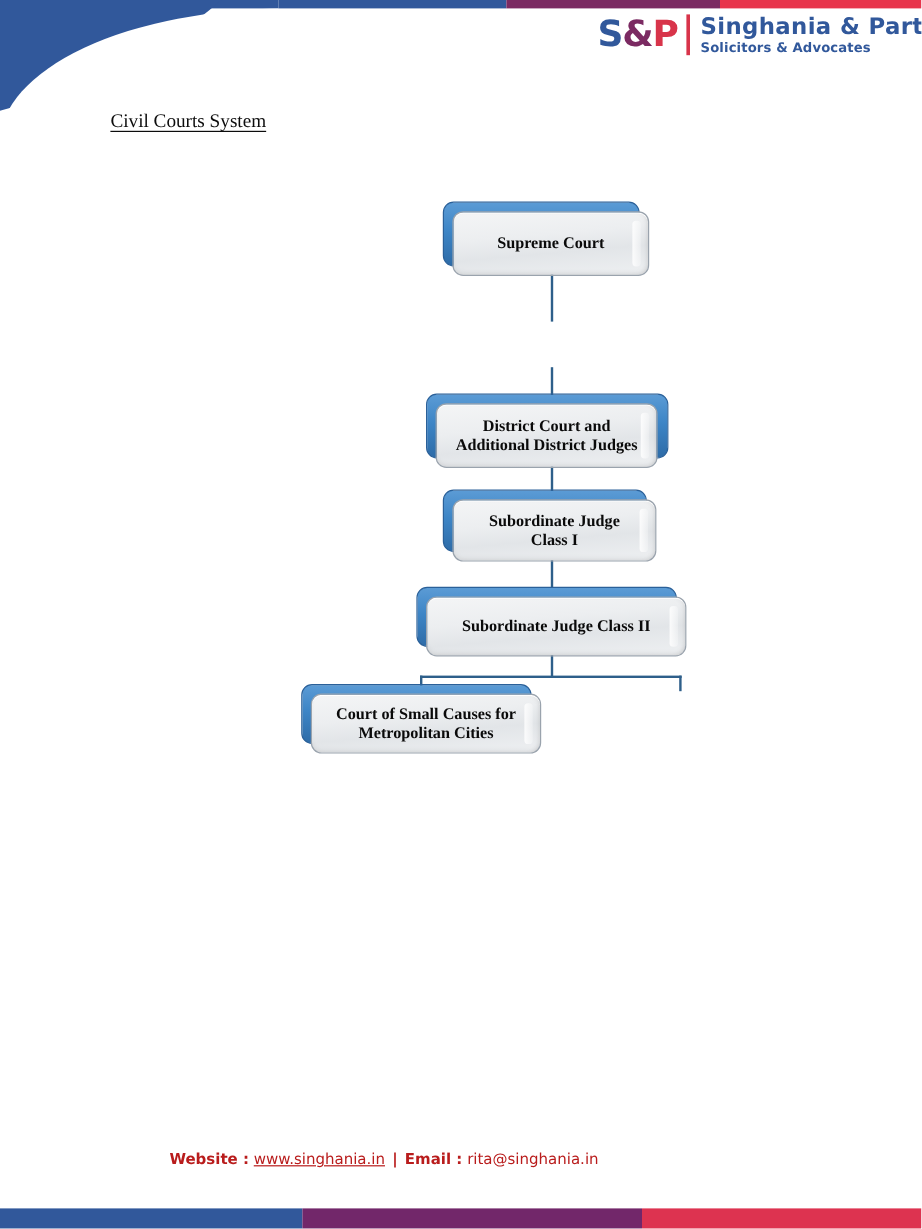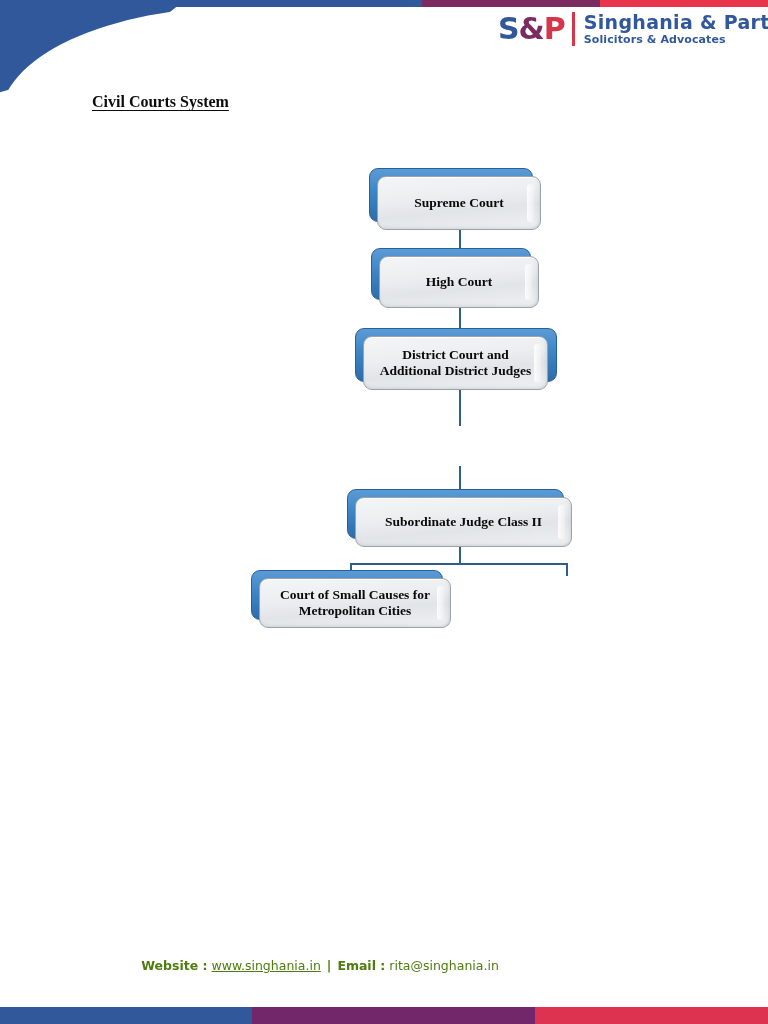--- a/index.html
+++ b/index.html
@@ -72,21 +72,21 @@
   }
   .logo-tagline {
     font-size: 11px; font-weight: bold; color: #31589b;
     letter-spacing: 0.1px; white-space: nowrap; margin-top: 1px;
   }
 
   
   .page-title {
     position: absolute;
     left: 92px; top: 93px;
-    font-size: 16px; font-weight: bold;
+    font-size: 16px; font-weight: normal;
     color: #0c0c0c;
     text-decoration: underline;
     text-underline-offset: 3px;
     white-space: nowrap;
   }
 
   
   .chart { position: absolute; left: 0; top: 0; width: 768px; height: 1024px; margin-left: 47px; }
 
   .node { position: absolute; }
@@ -130,21 +130,21 @@
   .conn-v { width: 2px; }
   .conn-h { height: 2px; }
 
   
   .footer {
     position: absolute;
     left: 0; top: 958px; width: 640px;
     text-align: center;
     font-family: "DejaVu Sans", sans-serif;
     font-size: 12.5px;
-    color: #4d7c0f;
+    color: #b91c1c;
   }
   .footer b { font-weight: bold; }
   .footer .url { text-decoration: underline; }
   .footer .sep { padding: 0 2px; font-weight: bold; }
 
   .botbar { position: absolute; bottom: 0; height: 17px; }
   .botbar-blue   { left: 0px;   width: 252px; background: #31589b; }
   .botbar-purple { left: 252px; width: 283px; background: #72276a; }
   .botbar-red    { left: 535px; width: 233px; background: #dd3350; }
 </style>
@@ -184,35 +184,36 @@
     <div class="conn conn-v" style="left:303px; top:563px;  height:13px;"></div>
     <div class="conn conn-v" style="left:519px; top:563px;  height:13px;"></div>
 
     <div class="node" style="left:322px; top:168px; width:172px; height:62px;">
       <div class="node-back" style="width:164px; height:54px;"></div>
       <div class="node-front" style="left:8px; top:8px; width:164px; height:54px;">
         <span class="node-label">Supreme Court</span>
       </div>
     </div>
 
-    <div class="node" style="left:324px; top:248px; width:168px; height:60px;">
-      <div class="node-back" style="width:160px; height:52px;"></div>
-      <div class="node-front" style="left:8px; top:8px; width:160px; height:52px;">
-        <span class="node-label">High Court</span>
-      </div>
-    </div>
 
     <div class="node" style="left:308px; top:328px; width:210px; height:62px;">
       <div class="node-back" style="width:202px; height:54px;"></div>
       <div class="node-front" style="left:8px; top:8px; width:185px; height:54px;">
         <span class="node-label">District Court and
 Additional District Judges</span>
       </div>
     </div>
 
+    <div class="node" style="left:322px; top:408px; width:178px; height:60px;">
+      <div class="node-back" style="width:170px; height:52px;"></div>
+      <div class="node-front" style="left:8px; top:8px; width:170px; height:52px;">
+        <span class="node-label">Subordinate Judge
+Class I</span>
+      </div>
+    </div>
 
     <div class="node" style="left:204px; top:570px; width:200px; height:58px;">
       <div class="node-back" style="width:192px; height:50px;"></div>
       <div class="node-front" style="left:8px; top:8px; width:192px; height:50px;">
         <span class="node-label">Court of Small Causes for
 Metropolitan Cities</span>
       </div>
     </div>
 
     <div class="node" style="left:300px; top:489px; width:225px; height:58px;">

